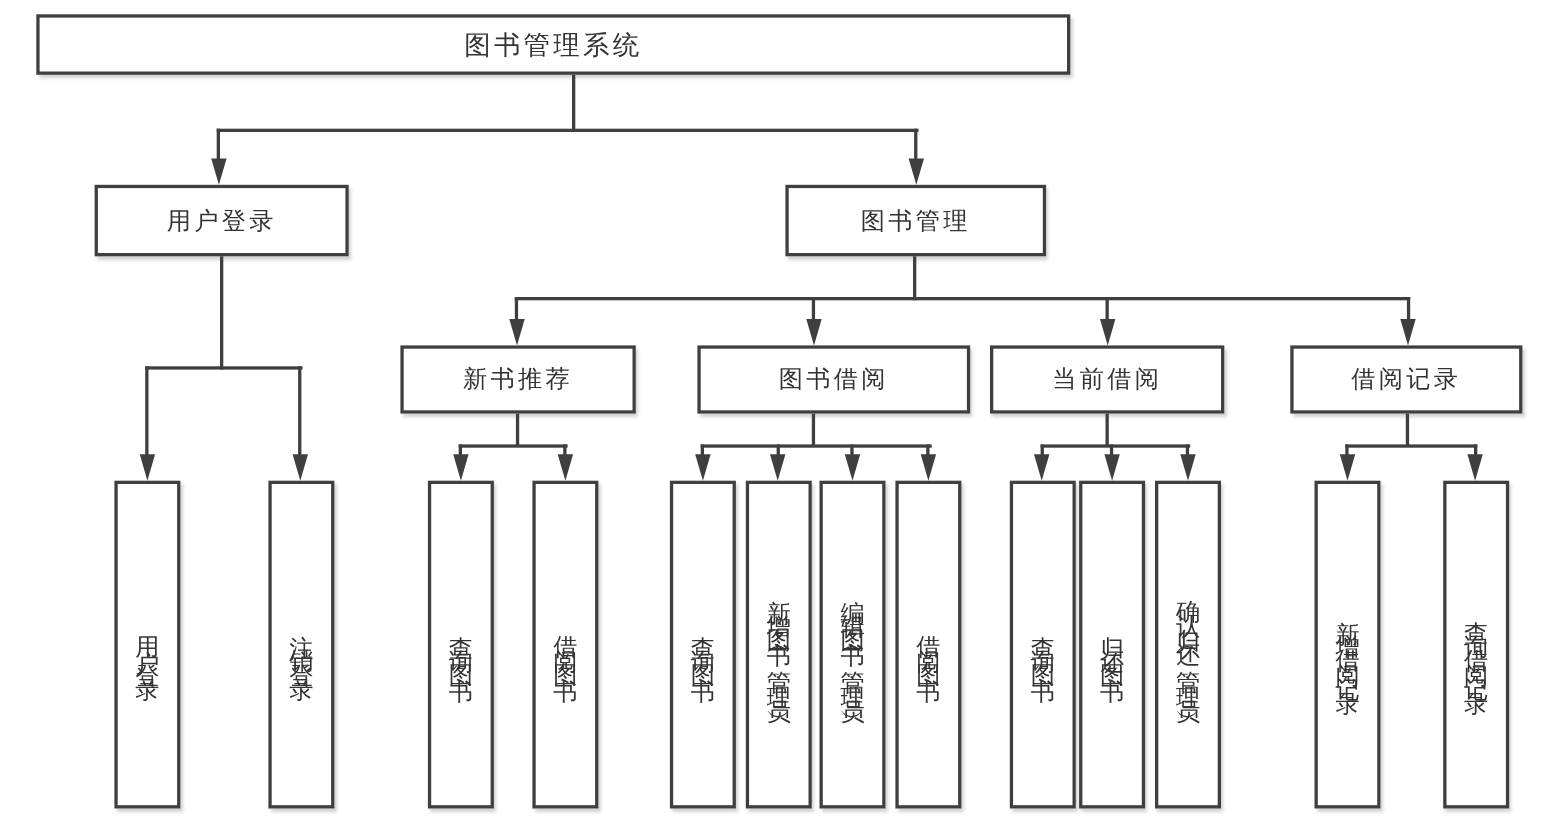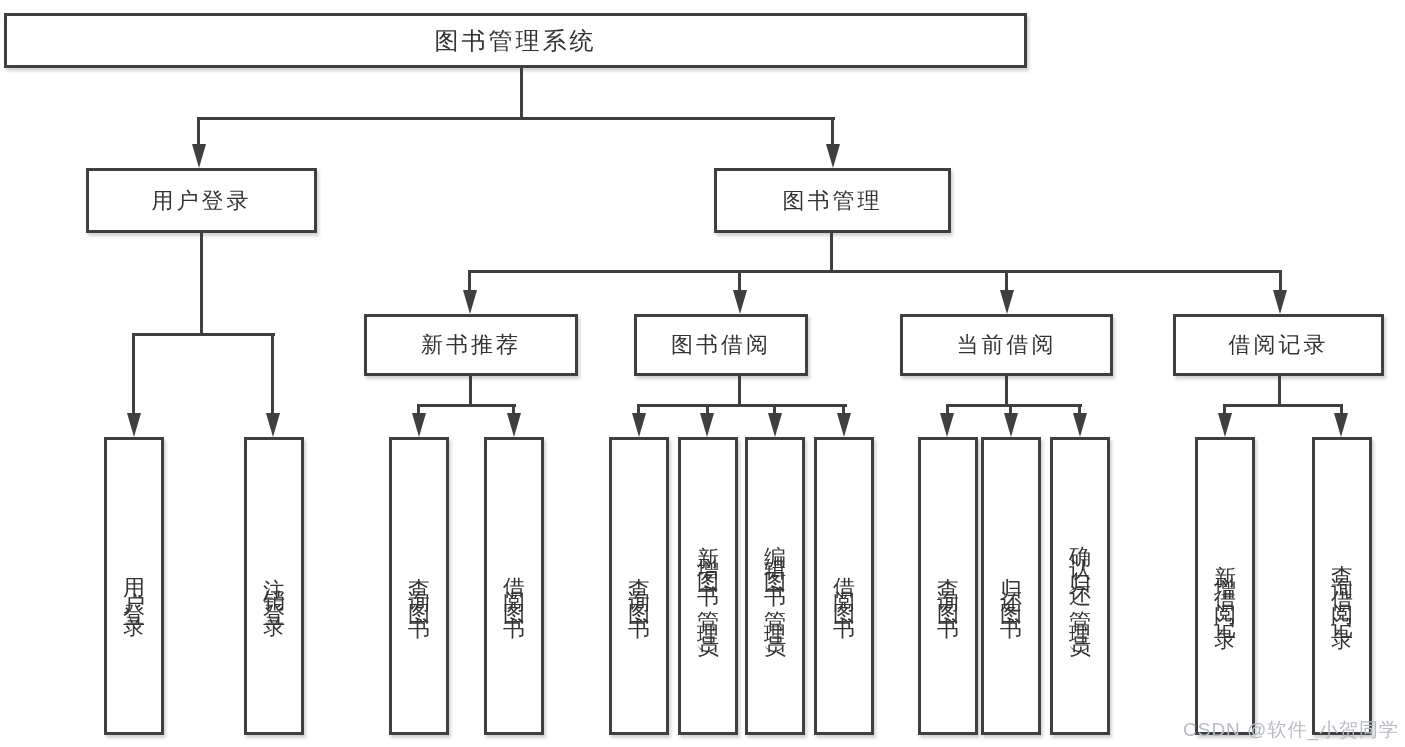--- a/index.html
+++ b/index.html
@@ -60,37 +60,37 @@
     letter-spacing:1px;
     color:var(--watermark);
     white-space:nowrap;
   }
 </style>
 </head>
 <body>
 
 <div class="canvas">
 
-  <div class="box hbox title" style="left:4px;top:13px;width:1023px;height:55px;">
+  <div class="box hbox title" style="left:33px;top:13px;width:940px;height:55px;">
     <span>图书管理系统</span>
   </div>
 
   <div class="box hbox" style="left:86px;top:168px;width:231px;height:65px;">
     <span>用户登录</span>
   </div>
 
   <div class="box hbox" style="left:364px;top:314px;width:214px;height:62px;">
     <span>新书推荐</span>
   </div>
 
   <div class="box hbox" style="left:714px;top:168px;width:237px;height:65px;">
     <span>图书管理</span>
   </div>
 
-  <div class="box hbox" style="left:634px;top:314px;width:174px;height:62px;">
+  <div class="box hbox" style="left:634px;top:314px;width:248px;height:62px;">
     <span>图书借阅</span>
   </div>
 
   <div class="box hbox" style="left:1173px;top:314px;width:211px;height:62px;">
     <span>借阅记录</span>
   </div>
 
   <div class="box hbox" style="left:900px;top:314px;width:213px;height:62px;">
     <span>当前借阅</span>
   </div>
@@ -199,15 +199,14 @@
   <div class="ar" style="left:1004px;top:413px;"></div>
   <div class="ar" style="left:1073px;top:413px;"></div>
 
   <div class="vl" style="left:1278px;top:376px;height:30px;"></div>
   <div class="hl" style="left:1223px;top:404px;width:120px;"></div>
   <div class="vl" style="left:1223px;top:404px;height:13px;"></div>
   <div class="vl" style="left:1340px;top:404px;height:13px;"></div>
   <div class="ar" style="left:1218px;top:413px;"></div>
   <div class="ar" style="left:1334px;top:413px;"></div>
 
-  <div class="watermark">CSDN @软件_小贺同学</div>
 
 </div>
 
 </body></html>

